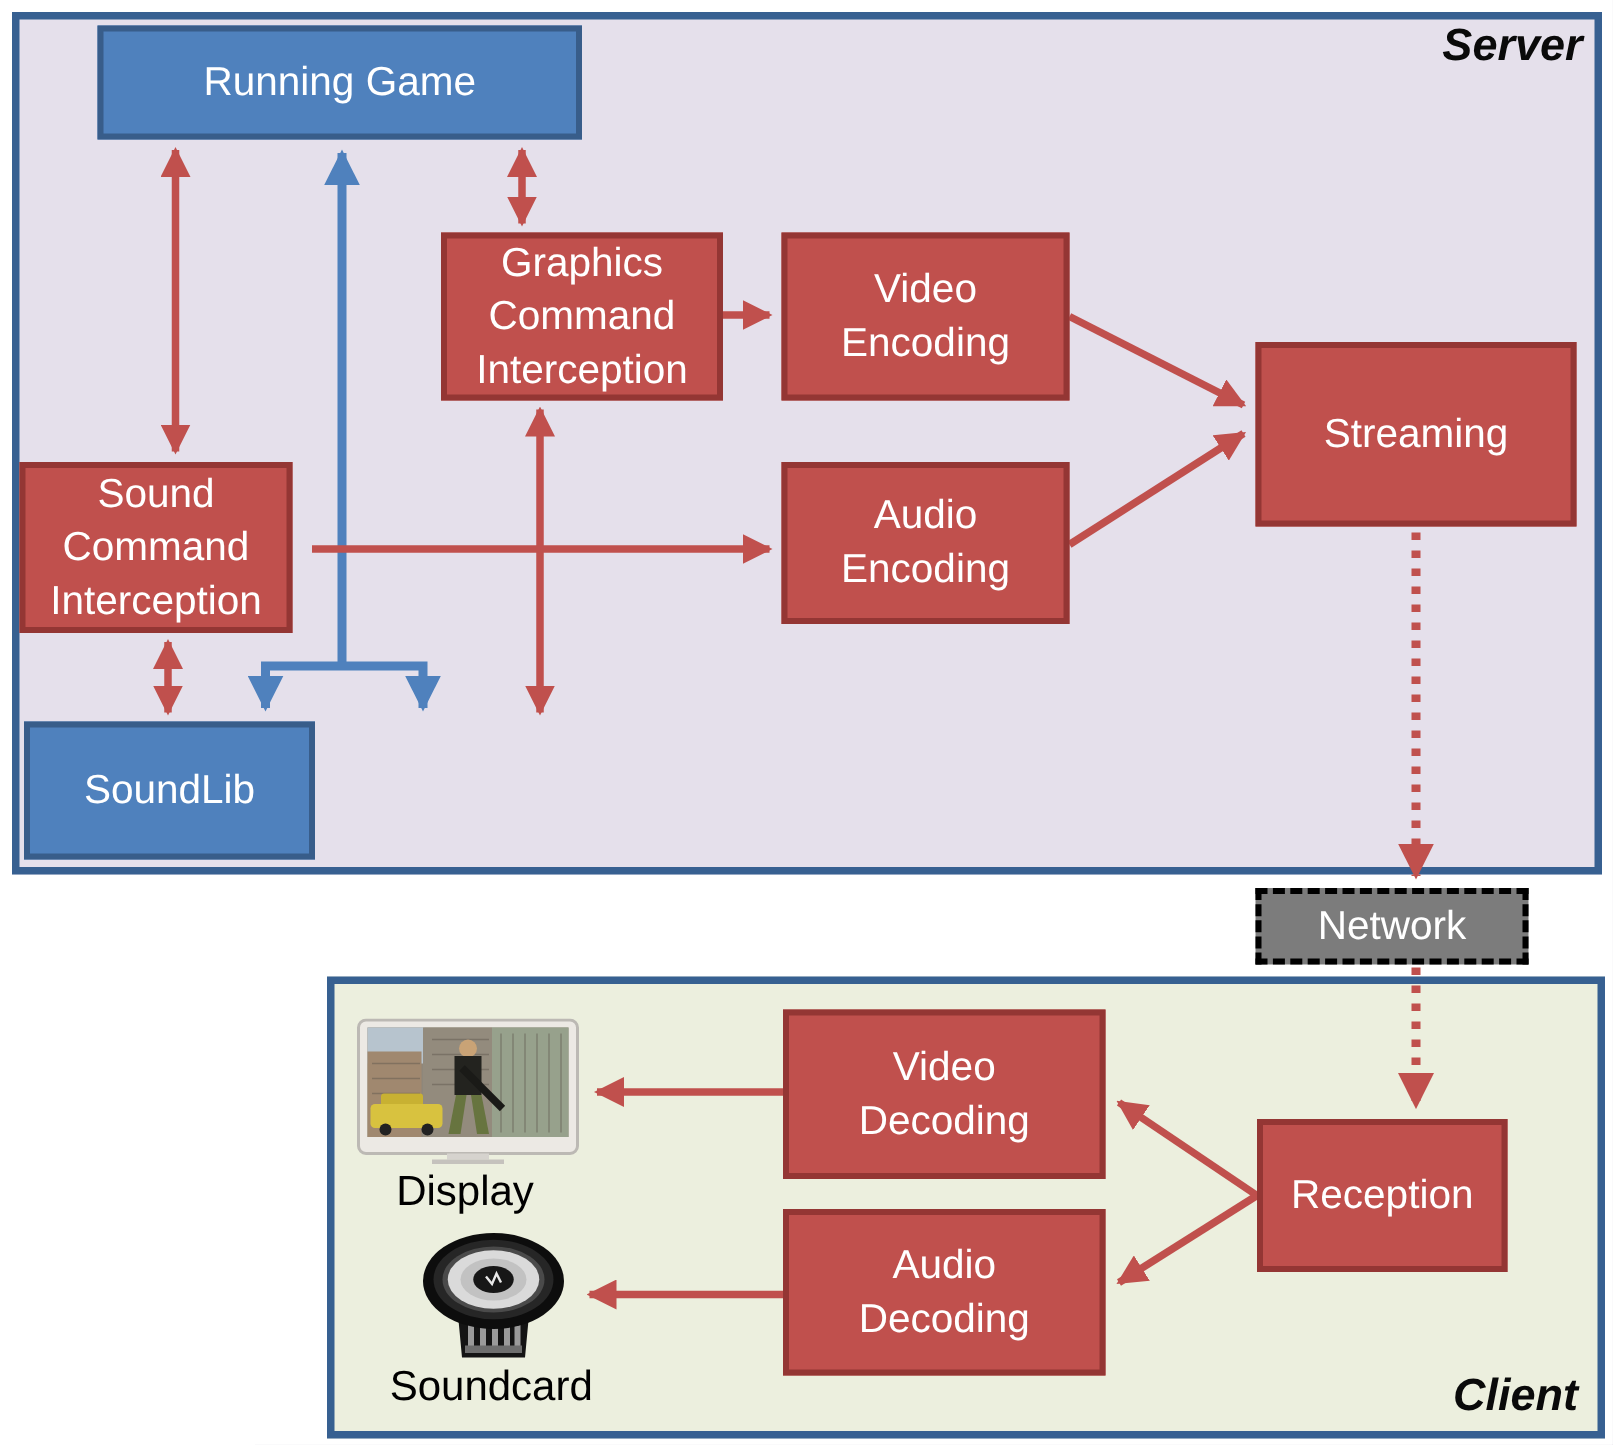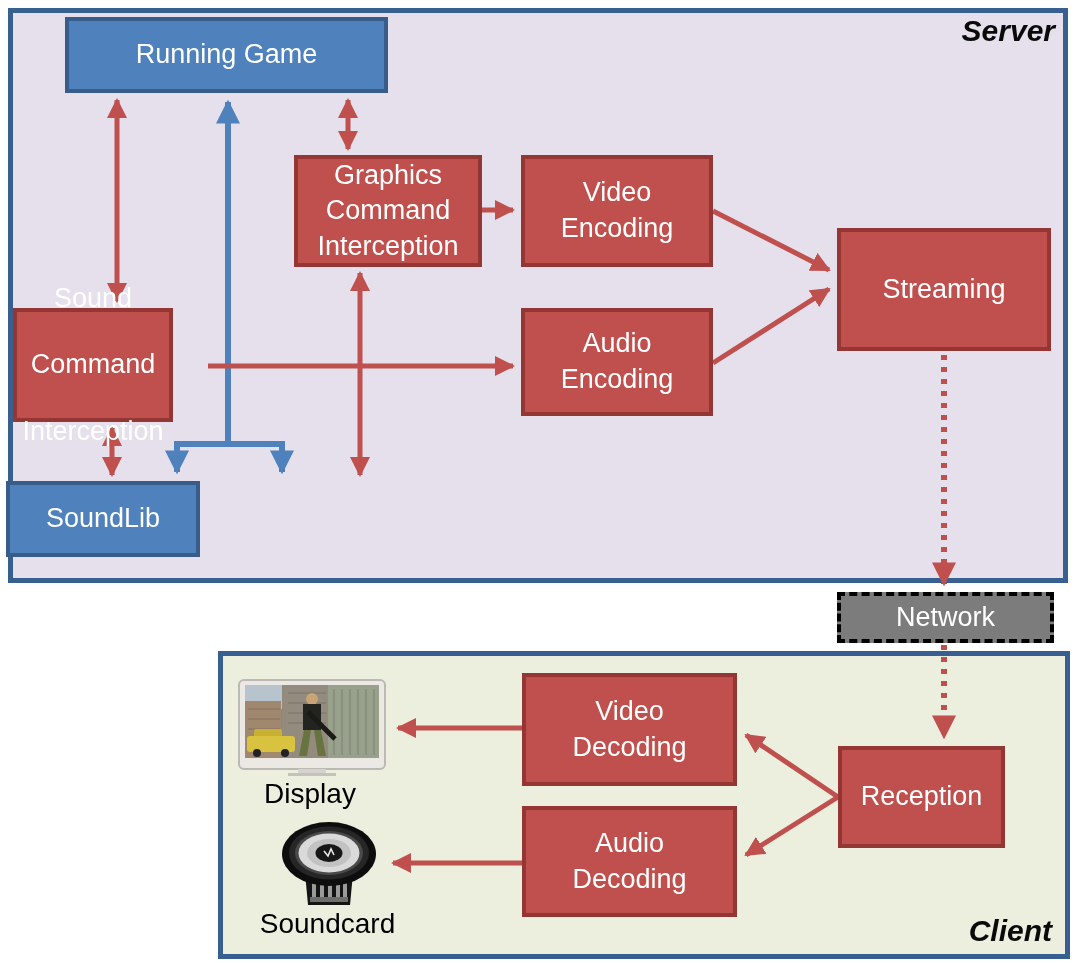--- a/index.html
+++ b/index.html
@@ -84,32 +84,32 @@
 
   <div class="node node-red" style="left:521px;top:308px;width:192px;height:108px;">
     <div>Audio</div>
     <div>Encoding</div>
   </div>
 
   <div class="node node-red" style="left:837px;top:228px;width:214px;height:123px;">
     <div>Streaming</div>
   </div>
 
-  <div class="node node-red" style="left:13px;top:308px;width:160px;height:114px;gap:31px;">
+  <div class="node node-red" style="left:13px;top:308px;width:182px;height:114px;">
     <div>Sound</div>
     <div>Command</div>
     <div>Interception</div>
   </div>
 
-  <div class="node node-blue" style="left:6px;top:481px;width:194px;height:76px;">
+  <div class="node node-blue" style="left:16px;top:481px;width:194px;height:92px;">
     <div>SoundLib</div>
   </div>
 
 
-  <div class="node-network" style="left:837px;top:592px;width:217px;height:51px;">
+  <div class="node-network" style="left:837px;top:592px;width:182px;height:51px;">
     <div>Network</div>
   </div>
 
   <div class="node node-red" style="left:522px;top:673px;width:215px;height:113px;">
     <div>Video</div>
     <div>Decoding</div>
   </div>
 
   <div class="node node-red" style="left:522px;top:806px;width:215px;height:111px;">
     <div>Audio</div>

